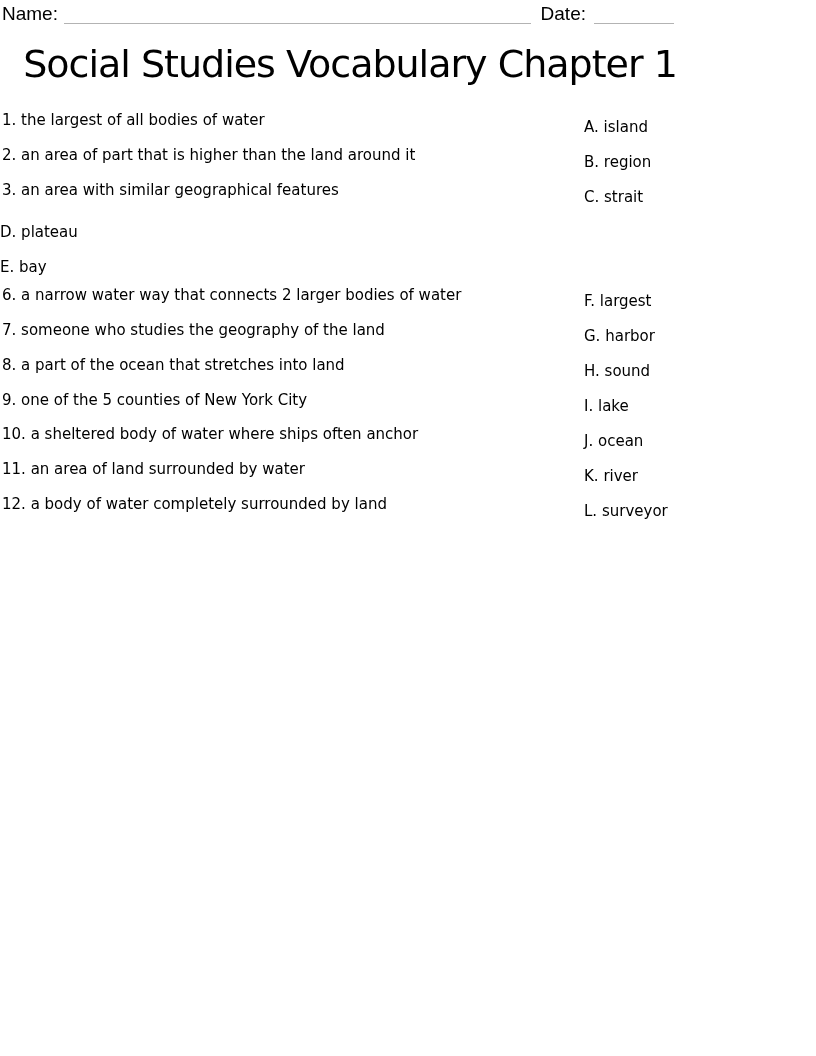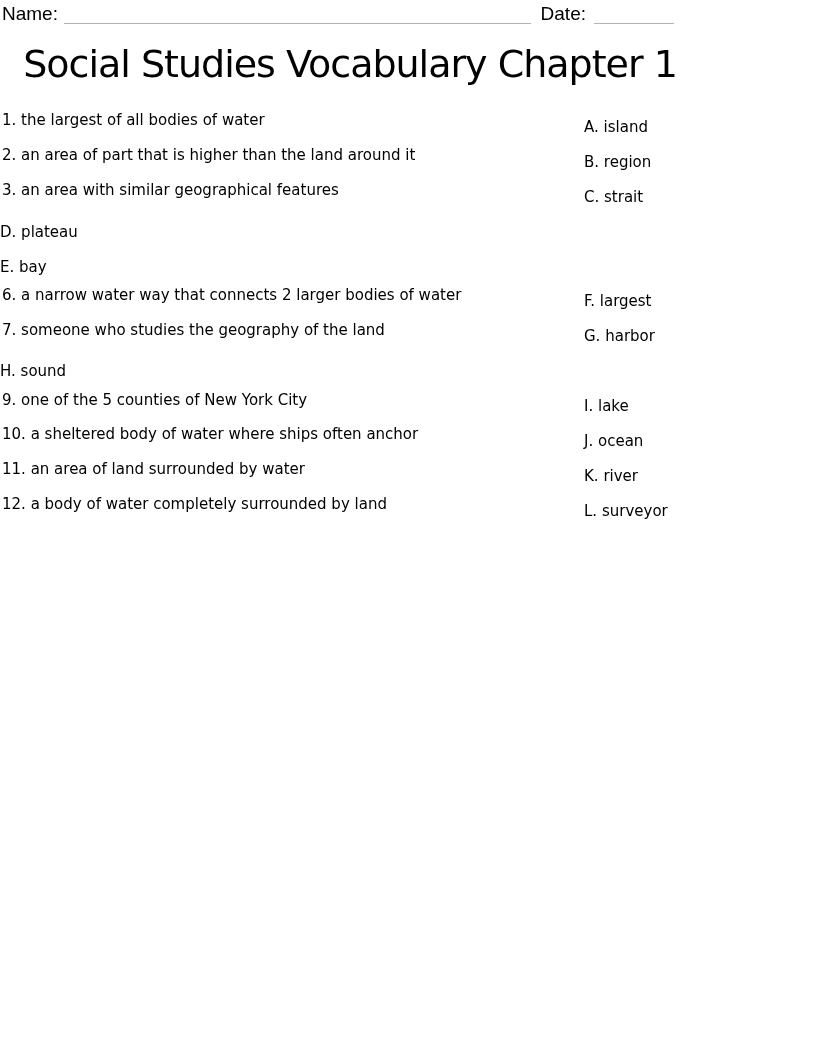--- a/index.html
+++ b/index.html
@@ -143,20 +143,24 @@
         <span>7.</span>
         <span>someone who studies the geography of the land</span>
       </div>
       <div class="answer">
         <span>G.</span>
         <span>harbor</span>
       </div>
     </div>
 
     <div class="row">
+      <div class="question">
+        <span>8.</span>
+        <span>a part of the ocean that stretches into land</span>
+      </div>
       <div class="answer">
         <span>H.</span>
         <span>sound</span>
       </div>
     </div>
 
     <div class="row">
       <div class="question">
         <span>9.</span>
         <span>one of the 5 counties of New York City</span>

